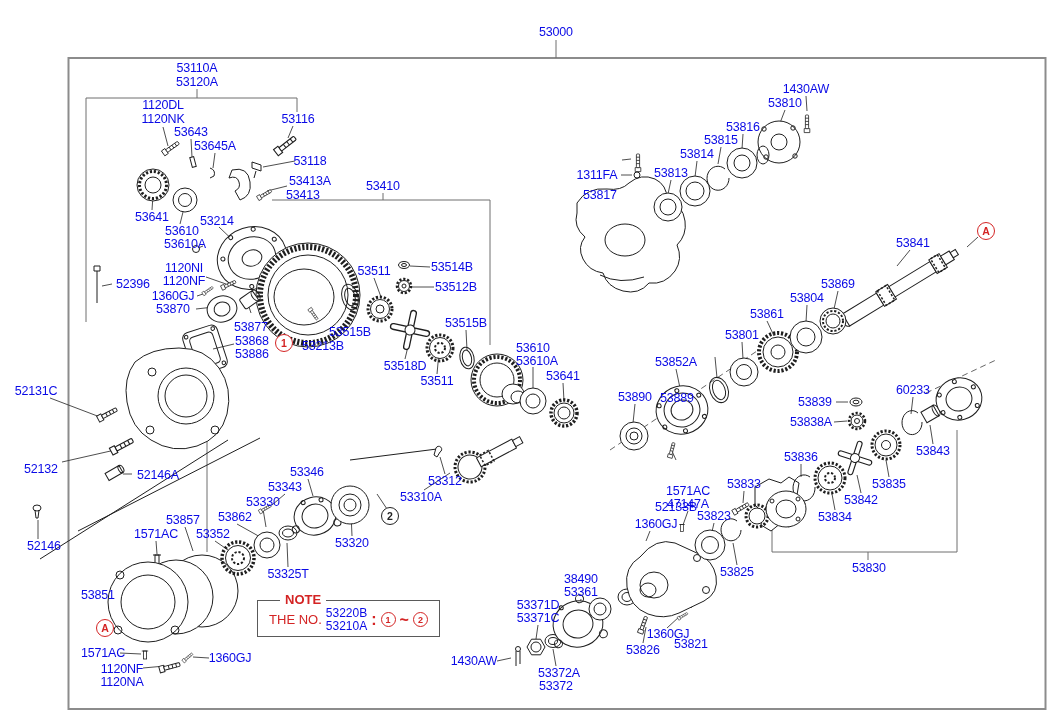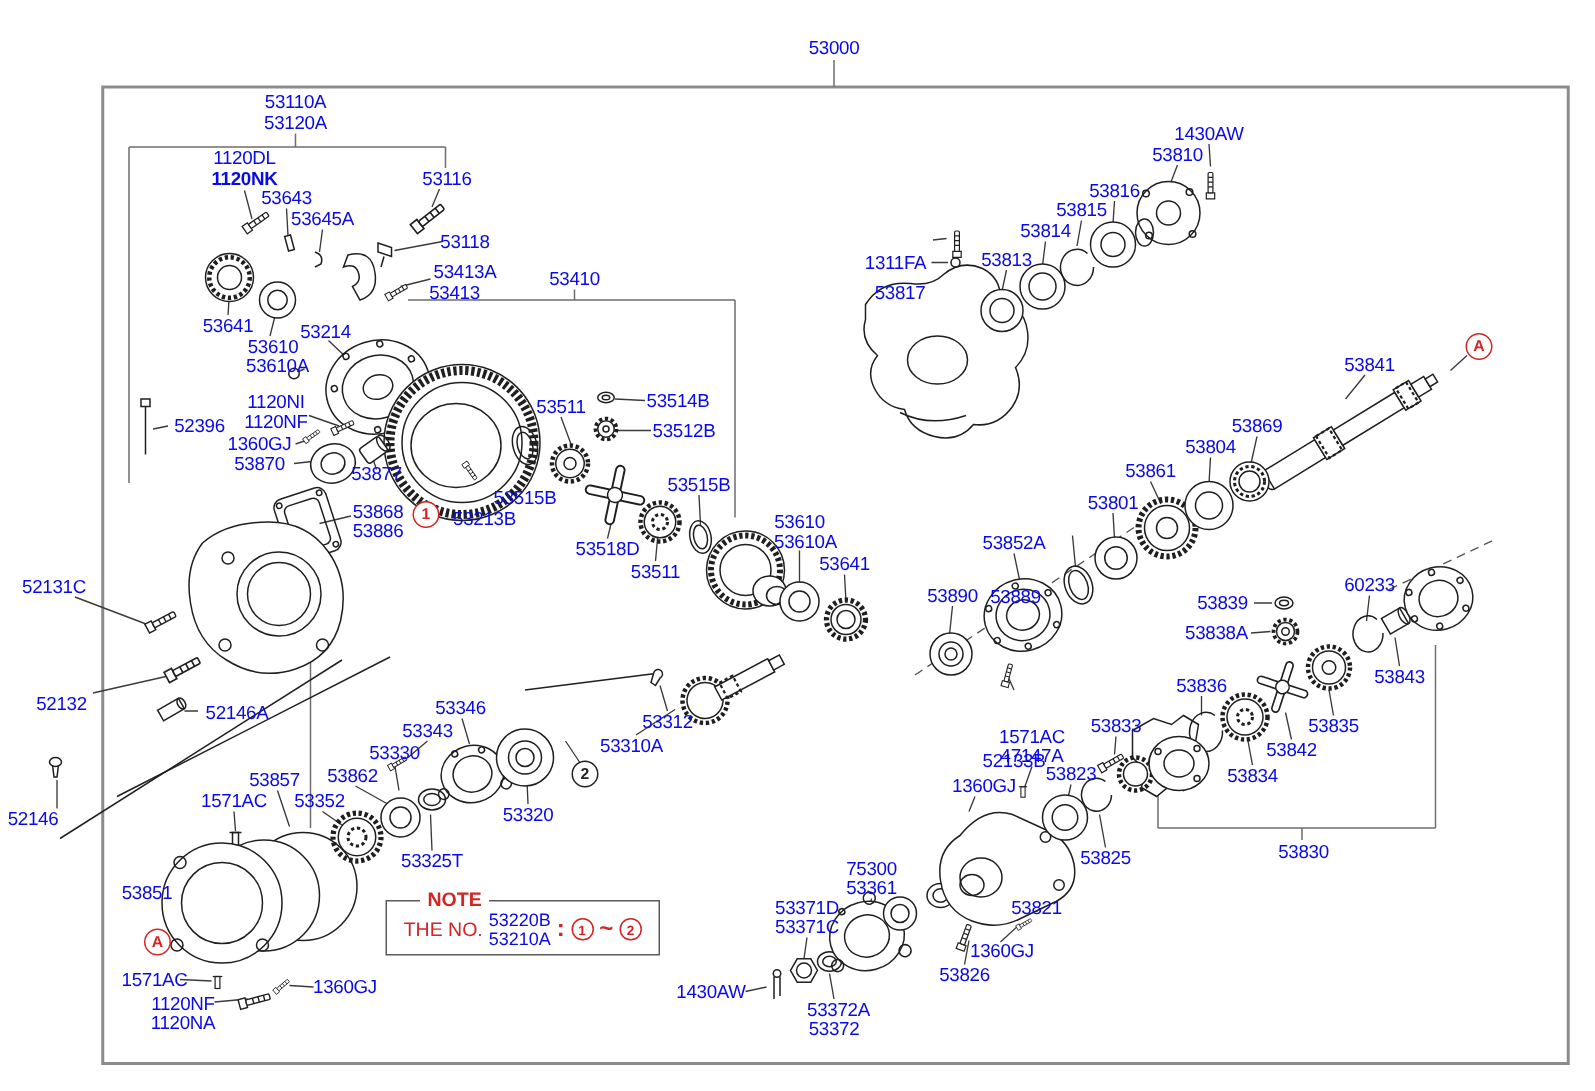--- a/index.html
+++ b/index.html
@@ -398,81 +398,81 @@
           <circle class="ln" cx="12" cy="10" r="2"></circle>
         </g>
 </g>
 </svg>
 
 <div id="labels-layer">
       <div class="plabel" style="left: 556px; top: 32px;">53000</div>
       <div class="plabel" style="left: 197px; top: 68px;">53110A</div>
       <div class="plabel" style="left: 197px; top: 82px;">53120A</div>
       <div class="plabel" style="left: 163px; top: 105px;">1120DL</div>
-      <div class="plabel" style="left: 163px; top: 119px; font-weight: bold;">1120NK</div>
+      <div class="plabel" style="left: 163px; top: 119px;">1120NK</div>
       <div class="plabel" style="left: 191px; top: 132px;">53643</div>
       <div class="plabel" style="left: 215px; top: 146px;">53645A</div>
       <div class="plabel" style="left: 298px; top: 119px;">53116</div>
       <div class="plabel" style="left: 310px; top: 161px;">53118</div>
       <div class="plabel" style="left: 310px; top: 181px;">53413A</div>
       <div class="plabel" style="left: 303px; top: 195px;">53413</div>
       <div class="plabel" style="left: 383px; top: 186px;">53410</div>
       <div class="plabel" style="left: 152px; top: 217px;">53641</div>
       <div class="plabel" style="left: 182px; top: 231px;">53610</div>
       <div class="plabel" style="left: 185px; top: 244px;">53610A</div>
       <div class="plabel" style="left: 217px; top: 221px;">53214</div>
       <div class="plabel" style="left: 184px; top: 268px;">1120NI</div>
       <div class="plabel" style="left: 184px; top: 281px;">1120NF</div>
       <div class="plabel" style="left: 133px; top: 284px;">52396</div>
       <div class="plabel" style="left: 173px; top: 296px;">1360GJ</div>
       <div class="plabel" style="left: 173px; top: 309px;">53870</div>
-      <div class="plabel" style="left: 251px; top: 316px;">53877</div>
+      <div class="plabel" style="left: 251px; top: 327px;">53877</div>
       <div class="plabel" style="left: 252px; top: 341px;">53868</div>
       <div class="plabel" style="left: 252px; top: 354px;">53886</div>
       <div class="plabel" style="left: 323px; top: 346px;">53213B</div>
       <div class="plabel" style="left: 350px; top: 332px;">53515B</div>
       <div class="plabel" style="left: 374px; top: 271px;">53511</div>
       <div class="plabel" style="left: 452px; top: 267px;">53514B</div>
       <div class="plabel" style="left: 456px; top: 287px;">53512B</div>
       <div class="plabel" style="left: 466px; top: 323px;">53515B</div>
       <div class="plabel" style="left: 405px; top: 366px;">53518D</div>
       <div class="plabel" style="left: 437px; top: 381px;">53511</div>
       <div class="plabel" style="left: 533px; top: 348px;">53610</div>
       <div class="plabel" style="left: 537px; top: 361px;">53610A</div>
       <div class="plabel" style="left: 563px; top: 376px;">53641</div>
       <div class="plabel" style="left: 36px; top: 391px;">52131C</div>
       <div class="plabel" style="left: 41px; top: 469px;">52132</div>
       <div class="plabel" style="left: 158px; top: 475px;">52146A</div>
-      <div class="plabel" style="left: 22px; top: 546px;">52146</div>
+      <div class="plabel" style="left: 44px; top: 546px;">52146</div>
       <div class="plabel" style="left: 307px; top: 472px;">53346</div>
       <div class="plabel" style="left: 285px; top: 487px;">53343</div>
       <div class="plabel" style="left: 263px; top: 502px;">53330</div>
       <div class="plabel" style="left: 445px; top: 481px;">53312</div>
       <div class="plabel" style="left: 421px; top: 497px;">53310A</div>
       <div class="plabel" style="left: 352px; top: 543px;">53320</div>
       <div class="plabel" style="left: 288px; top: 574px;">53325T</div>
       <div class="plabel" style="left: 235px; top: 517px;">53862</div>
       <div class="plabel" style="left: 183px; top: 520px;">53857</div>
       <div class="plabel" style="left: 156px; top: 534px;">1571AC</div>
       <div class="plabel" style="left: 213px; top: 534px;">53352</div>
       <div class="plabel" style="left: 98px; top: 595px;">53851</div>
       <div class="plabel" style="left: 103px; top: 653px;">1571AC</div>
       <div class="plabel" style="left: 122px; top: 669px;">1120NF</div>
       <div class="plabel" style="left: 122px; top: 682px;">1120NA</div>
       <div class="plabel" style="left: 230px; top: 658px;">1360GJ</div>
-      <div class="plabel" style="left: 581px; top: 579px;">75300</div>
+      <div class="plabel" style="left: 581px; top: 579px;">38490</div>
       <div class="plabel" style="left: 581px; top: 592px;">53361</div>
       <div class="plabel" style="left: 538px; top: 605px;">53371D</div>
       <div class="plabel" style="left: 538px; top: 618px;">53371C</div>
       <div class="plabel" style="left: 474px; top: 661px;">1430AW</div>
       <div class="plabel" style="left: 559px; top: 673px;">53372A</div>
       <div class="plabel" style="left: 556px; top: 686px;">53372</div>
       <div class="plabel" style="left: 643px; top: 650px;">53826</div>
       <div class="plabel" style="left: 668px; top: 634px;">1360GJ</div>
-      <div class="plabel" style="left: 691px; top: 605px;">53821</div>
+      <div class="plabel" style="left: 691px; top: 644px;">53821</div>
       <div class="plabel" style="left: 737px; top: 572px;">53825</div>
       <div class="plabel" style="left: 656px; top: 524px;">1360GJ</div>
       <div class="plabel" style="left: 688px; top: 491px;">1571AC</div>
       <div class="plabel" style="left: 688px; top: 504px;">47147A</div>
       <div class="plabel" style="left: 714px; top: 516px;">53823</div>
       <div class="plabel" style="left: 744px; top: 484px;">53833</div>
       <div class="plabel" style="left: 869px; top: 568px;">53830</div>
       <div class="plabel" style="left: 835px; top: 517px;">53834</div>
       <div class="plabel" style="left: 861px; top: 500px;">53842</div>
       <div class="plabel" style="left: 889px; top: 484px;">53835</div>

